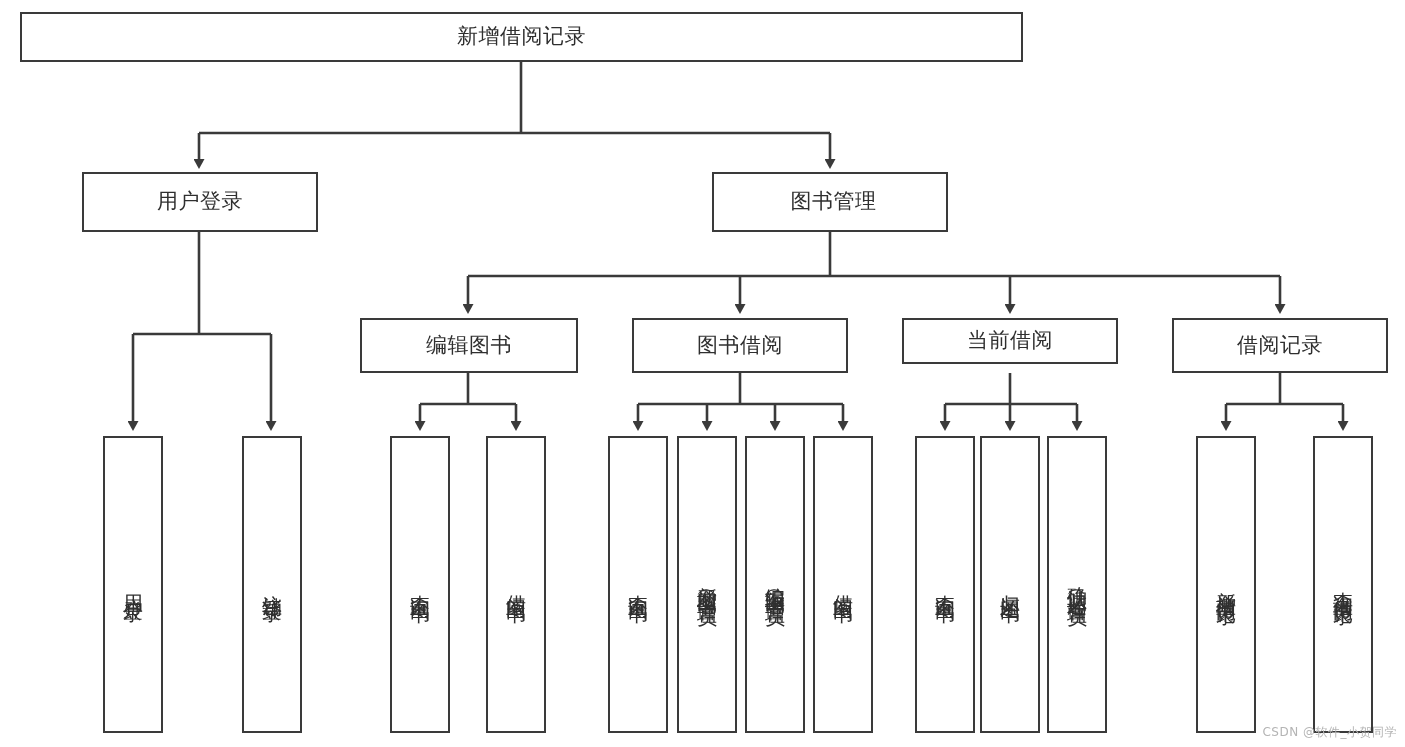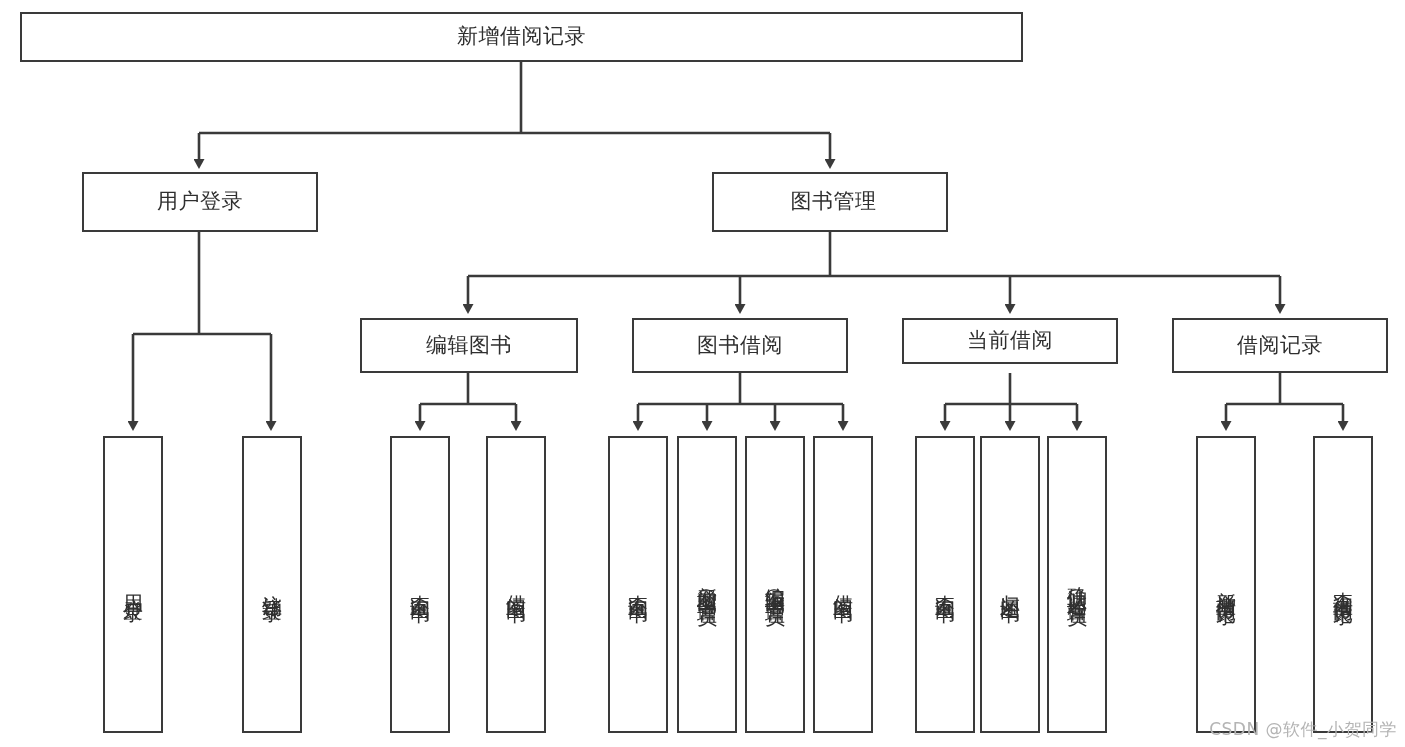--- a/index.html
+++ b/index.html
@@ -58,21 +58,21 @@
     text-orientation: upright;
     font-size: 20px;
     line-height: 1.25;
     letter-spacing: 3px;
     white-space: nowrap;
   }
   #watermark {
     position: absolute;
     right: 8px;
     bottom: 6px;
-    font-size: 17px;
+    font-size: 12px;
     color: #b4b4b4;
     z-index: 5;
     white-space: nowrap;
     letter-spacing: 0.5px;
   }
 </style>
 </head>
 <body>
 
 <div id="canvas">

